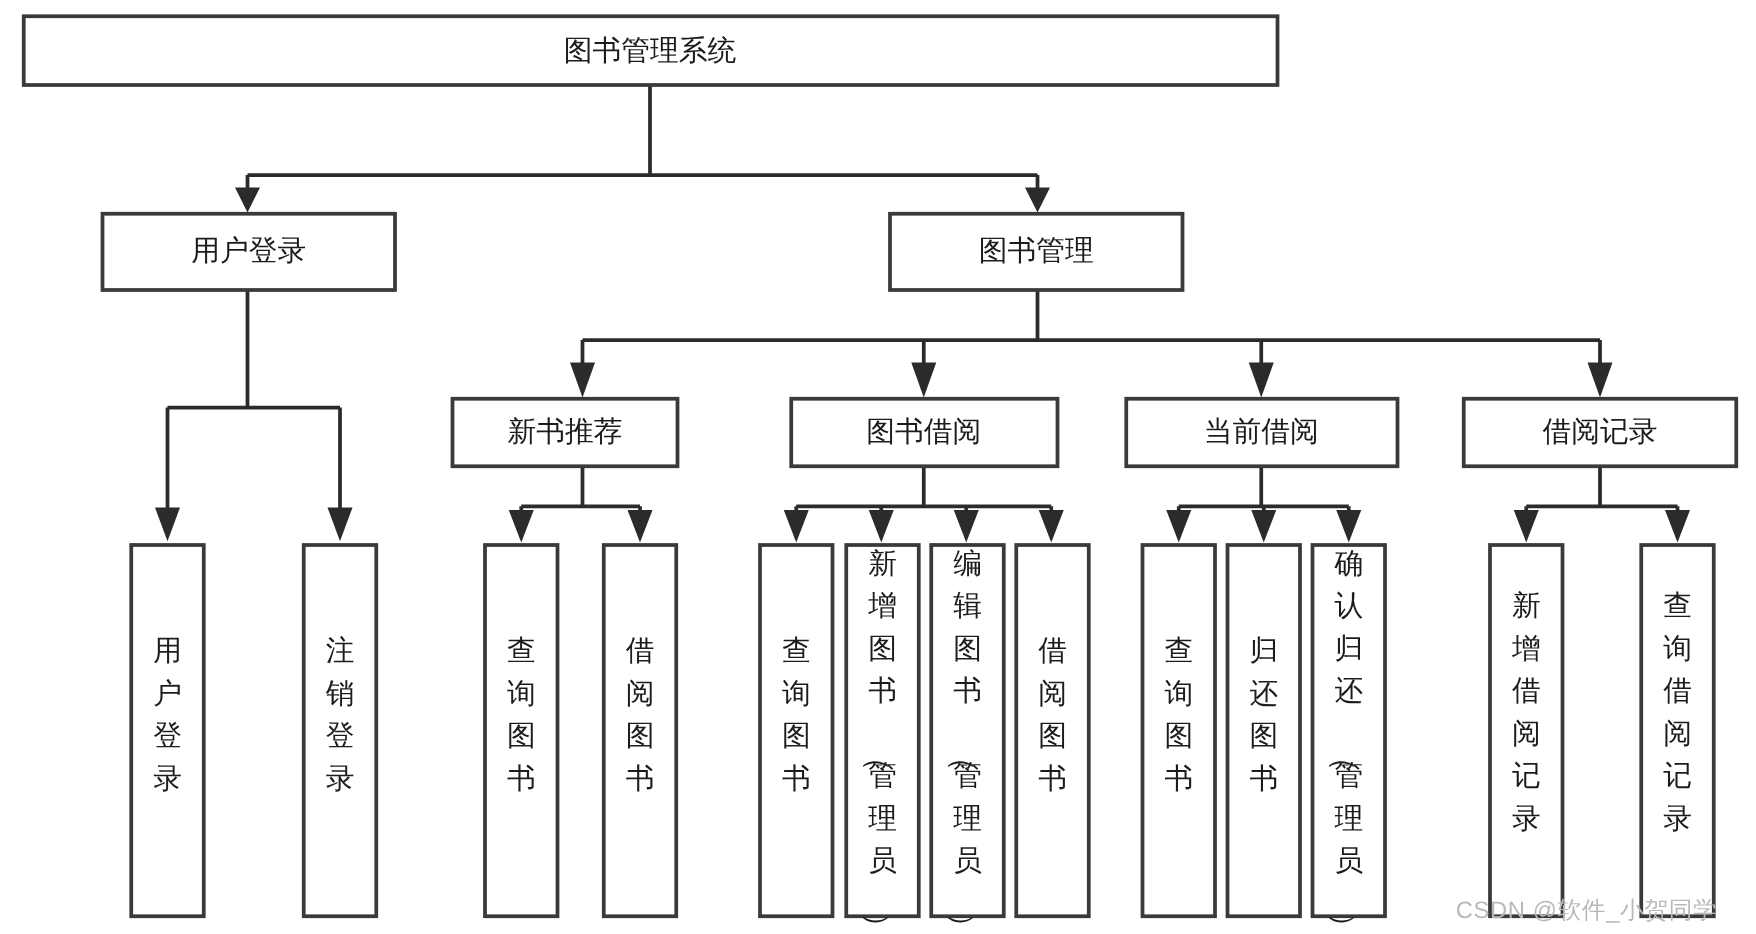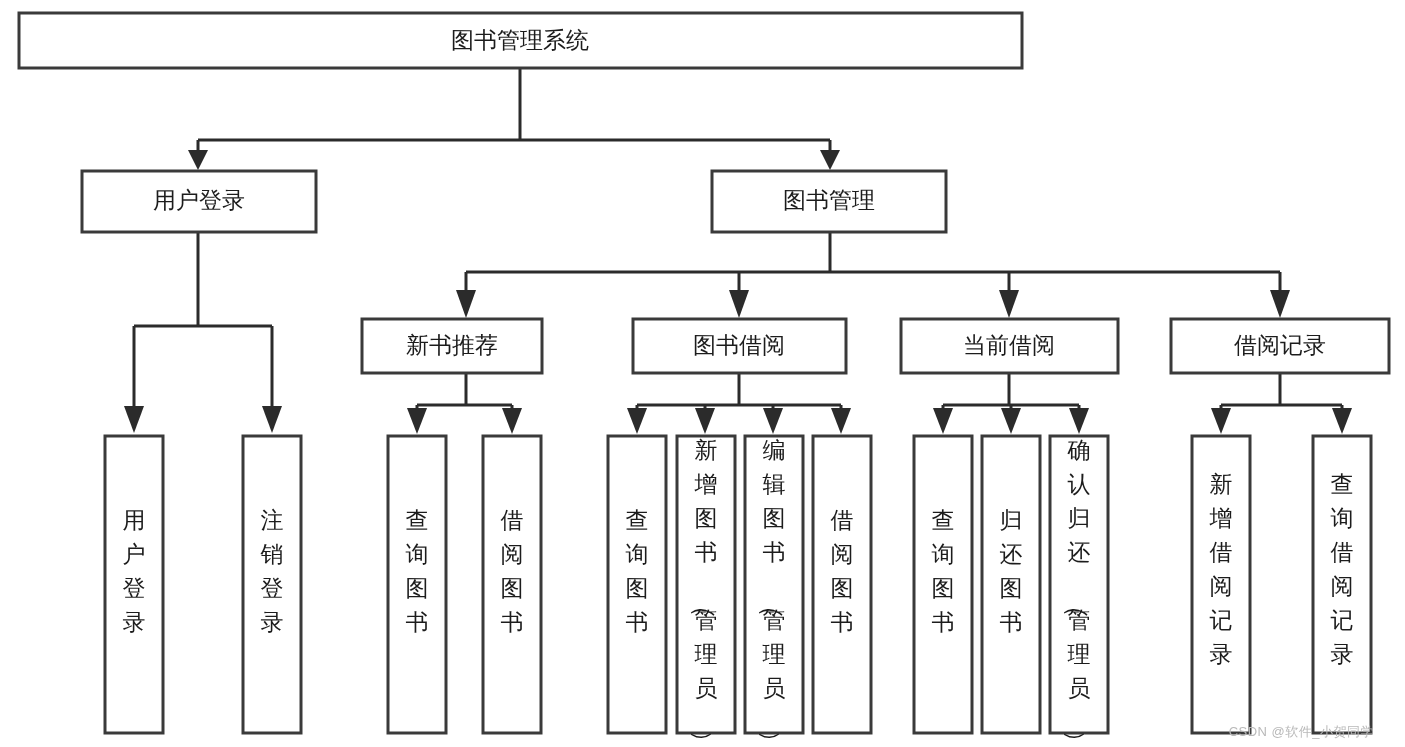--- a/index.html
+++ b/index.html
@@ -51,21 +51,21 @@
     font-family: "Liberation Sans", "DejaVu Sans", sans-serif;
     font-size: 23px;
     fill: #1c1c1c;
     text-anchor: middle;
   }
   .watermark-text {
     position: absolute;
     right: 10px;
     bottom: 6px;
     font-family: "Liberation Sans", "DejaVu Sans", sans-serif;
-    font-size: 13px;
+    font-size: 19px;
     color: #b9b9b9;
     letter-spacing: 0.5px;
     white-space: nowrap;
     user-select: none;
   }
 </style>
 </head>
 <body>
 
 <div id="diagram-root">

